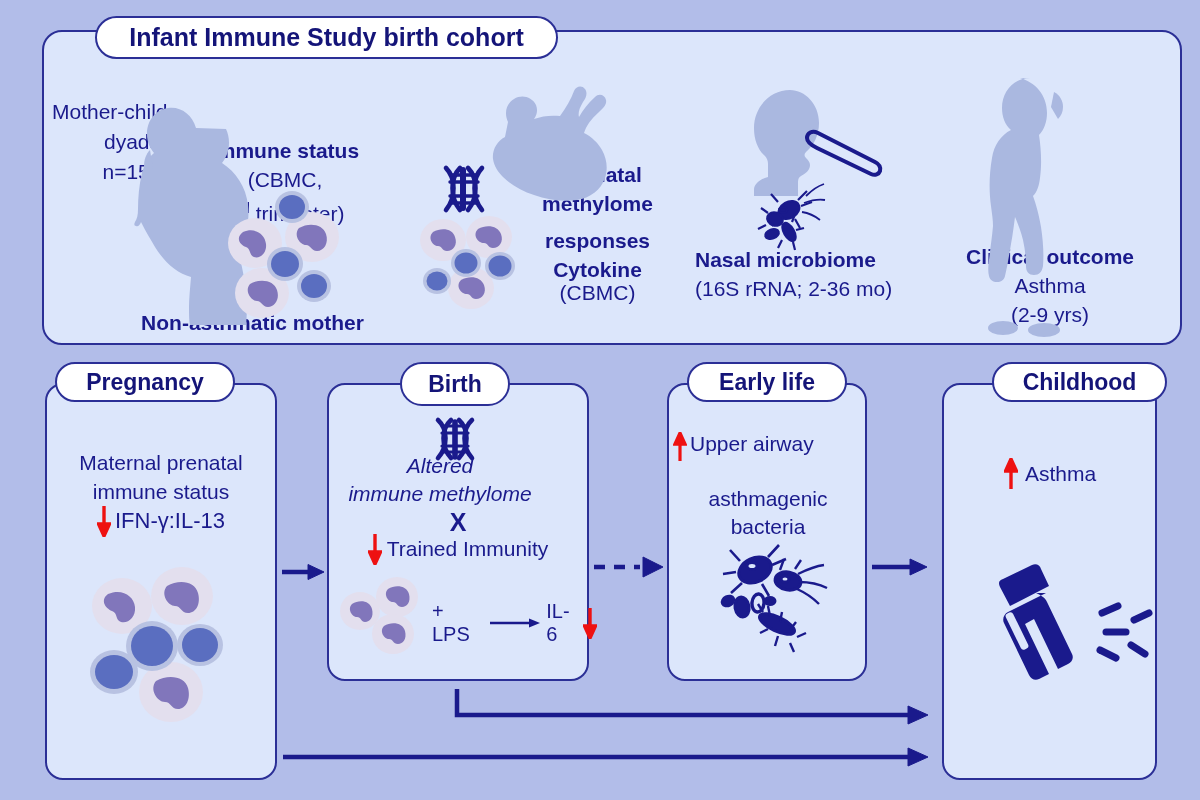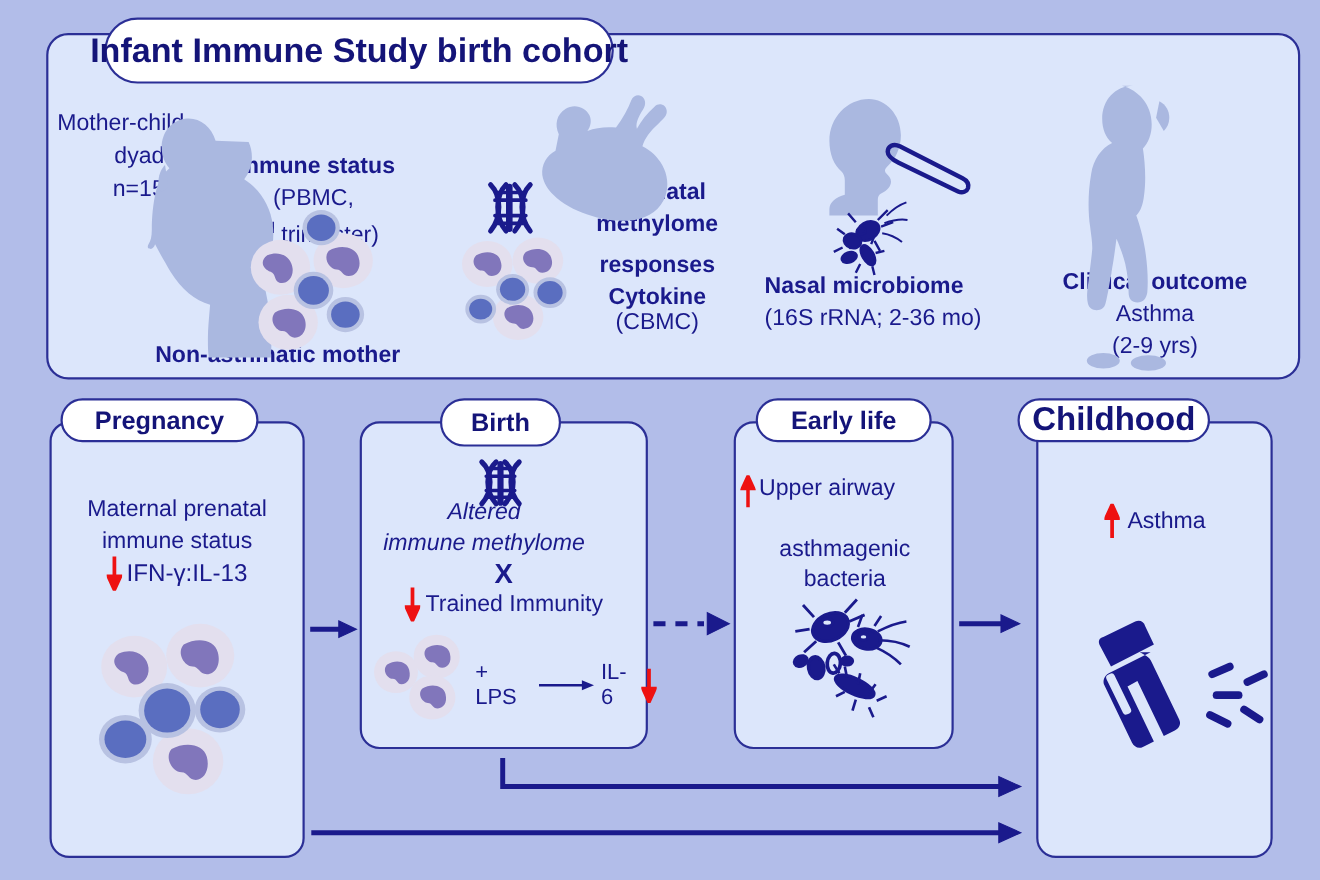--- a/index.html
+++ b/index.html
@@ -28,31 +28,31 @@
     display:flex;align-items:center;justify-content:center;
     font-weight:bold;
     color:#141478;
     z-index:5;
     box-sizing:border-box;
     white-space:nowrap;
   }
 
   
   #cohort-panel{left:42px;top:30px;width:1140px;height:315px;border-radius:20px;}
-  #cohort-pill{left:95px;top:16px;width:463px;height:60px;font-size:31px;}
+  #cohort-pill{left:95px;top:16px;width:463px;height:43px;font-size:25px;}
 
   
   #pregnancy-panel{left:45px;top:383px;width:232px;height:397px;}
   #pregnancy-pill{left:55px;top:362px;width:180px;height:40px;font-size:23px;}
   #birth-panel{left:327px;top:383px;width:262px;height:298px;}
   #birth-pill{left:400px;top:362px;width:110px;height:44px;font-size:23px;}
   #earlylife-panel{left:667px;top:383px;width:200px;height:298px;}
   #earlylife-pill{left:687px;top:362px;width:160px;height:40px;font-size:23px;}
   #childhood-panel{left:942px;top:383px;width:215px;height:397px;}
-  #childhood-pill{left:925px;top:362px;width:175px;height:40px;font-size:30px;align-items:center;}
+  #childhood-pill{left:992px;top:362px;width:175px;height:40px;font-size:23px;align-items:center;}
 
   
   .txt{position:absolute;}
 
   #mother-child-label{left:52px;top:97px;font-size:21px;line-height:30px;width:160px;}
   #mother-child-label .l1{display:block;text-align:left;}
   #mother-child-label .l2{display:block;text-align:center;}
   #mother-child-label .l3{display:block;text-align:center;}
 
   #immune-status-label{left:190px;top:136px;width:190px;font-size:21px;line-height:29px;text-align:center;}
@@ -100,21 +100,21 @@
   </div>
 
   <div class="txt" id="mother-child-label">
     <span class="l1">Mother-child</span>
     <span class="l2">dyads</span>
     <span class="l3">n=155</span>
   </div>
 
   <div class="txt" id="immune-status-label">
     <div class="hd">Immune status</div>
-    <div>(PBMC,</div>
+    <div>(CBMC,</div>
     <div><span>3</span><span class="sup">rd</span><span> trimester)</span></div>
   </div>
 
   <div class="txt" id="nonasthmatic-label">Non-asthmatic mother</div>
 
   <div class="txt" id="neonatal-label">
     <div>Neonatal</div>
     <div>methylome</div>
   </div>
   <div class="txt" id="cytokine-label">

